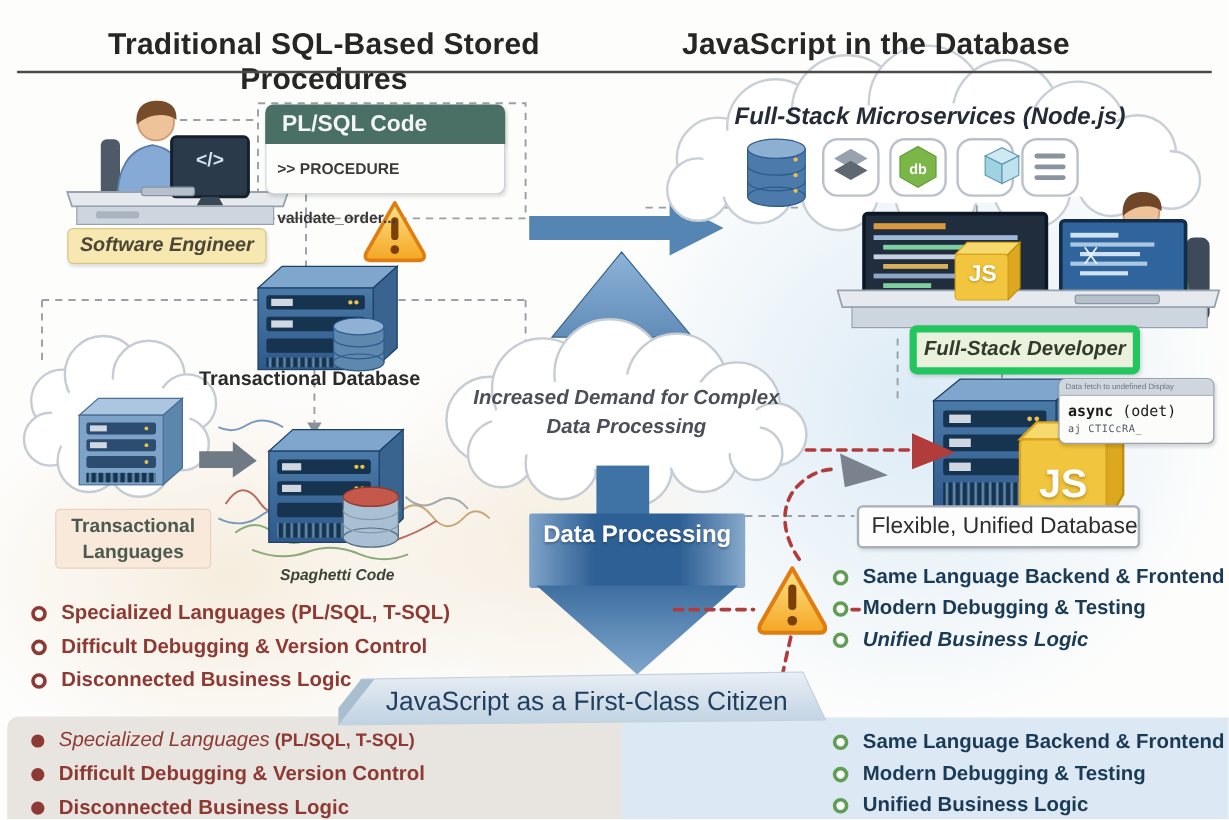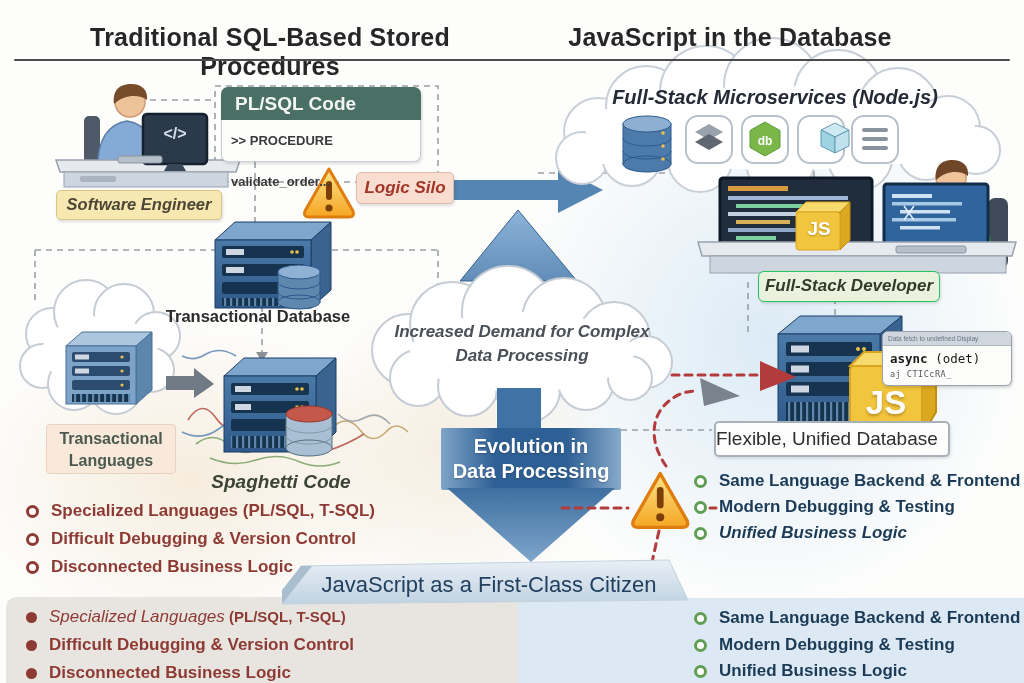--- a/index.html
+++ b/index.html
@@ -27,46 +27,46 @@
   .title b{font-weight:800;}
   .rule{left:14px;top:59px;width:996px;height:2px;background:#4b4b4b;border-radius:1px;}
 
   
   .tagbox{text-align:center;border-radius:5px;box-shadow:1px 2px 3px rgba(0,0,0,.12);}
   .eng-label{left:56px;top:190px;width:164px;height:28px;line-height:27px;background:#f7e7b0;
     border:1px solid #d9c687;font-style:italic;font-weight:700;font-size:16.5px;color:#4c4636;}
   .silo-label{left:356px;top:172px;width:96px;height:30px;line-height:29px;background:#f9ddd0;
     border:1px solid #d8beb0;font-style:italic;font-weight:700;font-size:17px;color:#a03528;}
   .dev-label{left:758px;top:271px;width:180px;height:29px;line-height:28px;background:#eaf2de;
-    border:1px solid #22c55e;border-radius:6px;font-style:italic;font-weight:700;font-size:17px;color:#313a2b;}
+    border:6px solid #22c55e;border-radius:6px;font-style:italic;font-weight:700;font-size:17px;color:#313a2b;}
   .peach-box{left:46px;top:424px;width:130px;height:50px;background:#f9e9da;border:1px solid #e7d3c0;
     border-radius:4px;font-weight:600;font-size:16px;color:#4a5a50;text-align:center;line-height:22px;padding-top:3px;box-sizing:border-box;}
   .flex-box{left:714px;top:421px;width:232px;height:32px;line-height:31px;background:#fdfdfd;
-    border:2px solid #a8b0ba;border-radius:5px;font-size:19px;color:#2e2e2e;text-align:left;box-shadow:1px 2px 3px rgba(0,0,0,.1);}
+    border:2px solid #a8b0ba;border-radius:5px;font-size:19px;color:#2e2e2e;text-align:right;box-shadow:1px 2px 3px rgba(0,0,0,.1);}
 
   
   .plsql-head{left:221px;top:87px;width:200px;height:33px;background:#4a7066;border-radius:7px 7px 0 0;
     color:#f2f5f3;font-weight:800;font-size:19px;line-height:33px;padding-left:14px;box-sizing:border-box;box-shadow:1px 2px 3px rgba(0,0,0,.18);}
   .plsql-body{left:221px;top:120px;width:200px;height:42px;background:#fdfdfc;border:1px solid #c9cfd6;border-top:none;
     border-radius:0 0 7px 7px;font-size:13px;font-weight:600;color:#3a3a3a;line-height:41px;padding-left:9px;box-sizing:border-box;box-shadow:1px 2px 3px rgba(0,0,0,.12);}
 
   
   .srv-label{left:158px;top:307px;width:200px;text-align:center;font-size:16.5px;font-weight:600;color:#2b2b2b;}
-  .spag-label{left:196px;top:471px;width:170px;text-align:center;font-style:italic;font-weight:700;font-size:19px;color:#3c4435;}
+  .spag-label{left:196px;top:471px;width:170px;text-align:center;font-style:italic;font-weight:700;font-size:13px;color:#3c4435;}
   .cloud-title{left:590px;top:86px;width:370px;text-align:center;font-style:italic;font-weight:700;font-size:20px;color:#242b36;}
   .demand-text{left:392px;top:320px;width:260px;text-align:center;font-style:italic;font-weight:700;font-size:17px;color:#4a4f58;line-height:24px;}
   .evo-text{left:441px;top:434px;width:180px;text-align:center;font-weight:700;font-size:20px;color:#ffffff;line-height:25px;text-shadow:0 1px 2px rgba(0,0,0,.25);}
   .ribbon-text{left:296px;top:572px;width:386px;text-align:center;font-weight:400;font-size:22px;color:#21405f;}
   .monitor-glyph{left:146px;top:125px;width:58px;text-align:center;color:#d4e2ee;font-weight:700;font-size:16px;}
   .js-small{left:797px;top:218px;width:44px;text-align:center;color:#fff;font-weight:800;font-size:19px;text-shadow:0 1px 2px rgba(120,80,0,.5);}
   .js-big{left:850px;top:384px;width:72px;text-align:center;color:#fff;font-weight:800;font-size:33px;text-shadow:0 2px 3px rgba(120,80,0,.45);}
   .hex-label{left:749px;top:134px;width:32px;text-align:center;color:#fff;font-weight:700;font-size:12px;}
 
   
-  .tip{left:882px;top:331px;width:128px;border:1.5px solid #98a1ac;border-radius:6px;background:#fcfcfb;box-shadow:1px 2px 3px rgba(0,0,0,.15);overflow:hidden;}
+  .tip{left:882px;top:315px;width:128px;border:1.5px solid #98a1ac;border-radius:6px;background:#fcfcfb;box-shadow:1px 2px 3px rgba(0,0,0,.15);overflow:hidden;}
   .tip-title{height:13px;background:#cfd6dd;font-size:6.5px;color:#6a7482;line-height:13px;padding:0 5px;white-space:nowrap;overflow:hidden;border-bottom:1px solid #aeb6bf;}
   .tip-body{padding:5px 7px 6px 7px;font-family:"DejaVu Sans Mono","Liberation Mono",monospace;}
   .tip-l1{font-size:12.5px;color:#1a1a1a;white-space:nowrap;}
   .tip-l1 .kw{font-weight:800;}
   .tip-l2{font-size:8.5px;color:#555a60;margin-top:3px;letter-spacing:.5px;}
 
   
   .row{display:flex;align-items:center;gap:12px;white-space:nowrap;}
   .row .txt{font-size:17px;font-weight:600;}
   .red .txt{color:#8e3a34;}
@@ -419,34 +419,32 @@
   </div>
   <div class="abs z2 title" style="left:540px;top:23px;width:380px;">
     <b>JavaScript</b><span> in the Database</span>
   </div>
   <div class="abs z2 rule"></div>
 
   <div class="abs z2 monitor-glyph">&lt;/&gt;</div>
   <div class="abs z2 tagbox eng-label">Software Engineer</div>
   <div class="abs z2 plsql-head">PL/SQL Code</div>
   <div class="abs z2 plsql-body">&gt;&gt; PROCEDURE validate_order...</div>
-  <div class="abs z2 tagbox silo-label">Logic Silo</div>
   <div class="abs z2 srv-label">Transactional Database</div>
   <div class="abs z2 peach-box">
     <div>Transactional</div>
     <div>Languages</div>
   </div>
   <div class="abs z2 spag-label">Spaghetti Code</div>
 
   <div class="abs z2 demand-text">
     <div>Increased Demand for Complex</div>
     <div>Data Processing</div>
   </div>
   <div class="abs z2 evo-text">
-    <div>Evolution in</div>
     <div>Data Processing</div>
   </div>
   <div class="abs z2 ribbon-text">JavaScript as a First-Class Citizen</div>
 
   <div class="abs z2 cloud-title">Full-Stack Microservices (Node.js)</div>
   <div class="abs z2 hex-label">db</div>
   <div class="abs z2 js-small">JS</div>
   <div class="abs z2 js-big">JS</div>
   <div class="abs z2 tagbox dev-label">Full-Stack Developer</div>
   <div class="abs z2 tip">

